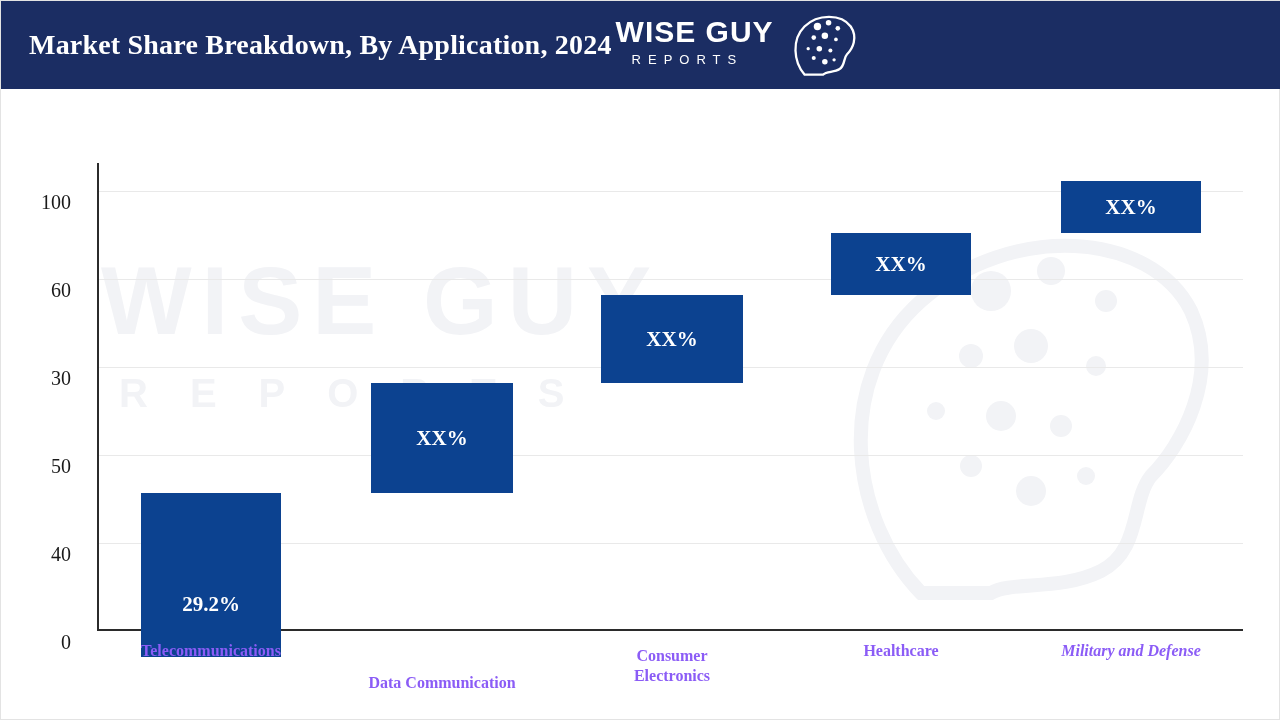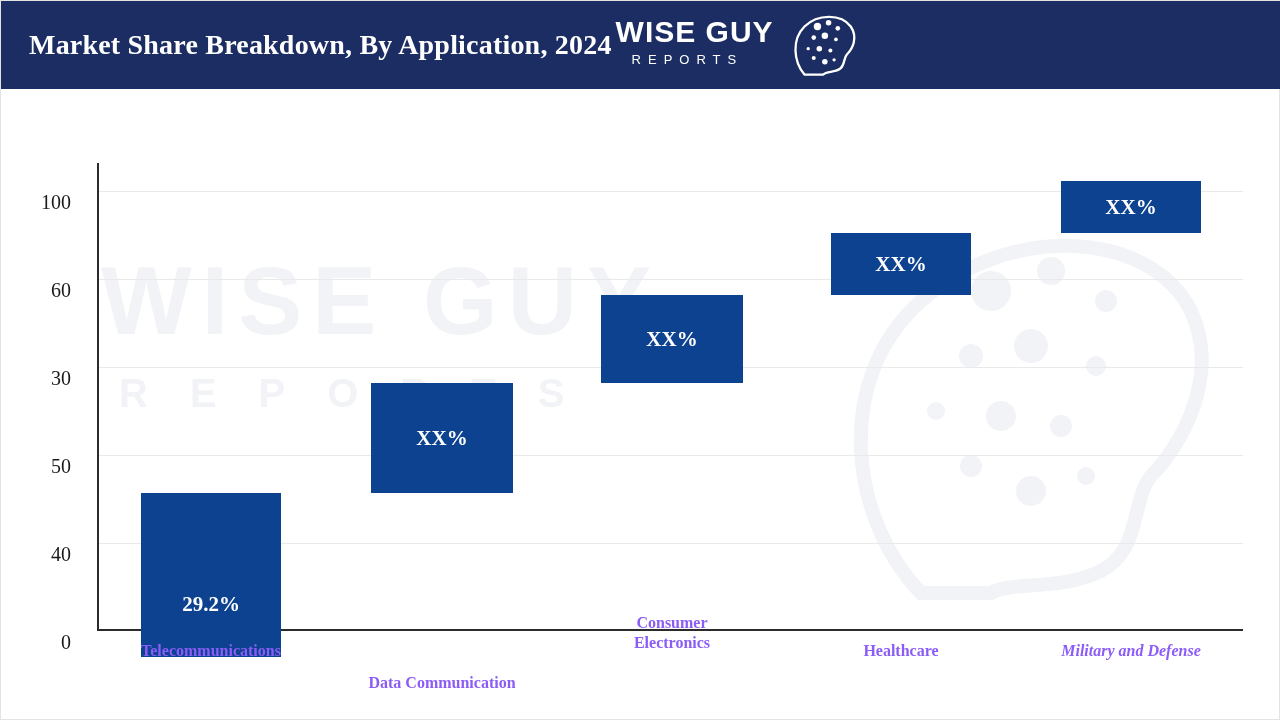--- a/index.html
+++ b/index.html
@@ -292,18 +292,18 @@
     </div>
     <div class="bar" style="left:830px; top:132px; width:140px; height:62px;">
       <div class="bar-label">XX%</div>
     </div>
     <div class="bar" style="left:1060px; top:80px; width:140px; height:52px;">
       <div class="bar-label">XX%</div>
     </div>
 
     <div class="cat-label" style="left:110px; top:540px; width:200px;">Telecommunications</div>
     <div class="cat-label" style="left:341px; top:572px; width:200px;">Data Communication</div>
-    <div class="cat-label" style="left:611px; top:512px; width:120px;">Consumer Electronics</div>
+    <div class="cat-label" style="left:611px; top:545px; width:120px;">Consumer Electronics</div>
     <div class="cat-label" style="left:800px; top:540px; width:200px;">Healthcare</div>
     <div class="cat-label" style="left:1060px; top:540px; width:140px;font-style:italic;">Military and Defense</div>
 
   </div>
 </div>
 
 </body></html>

